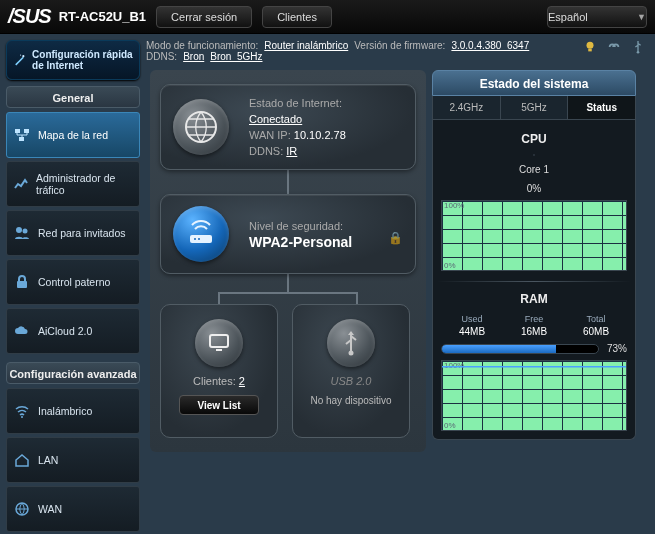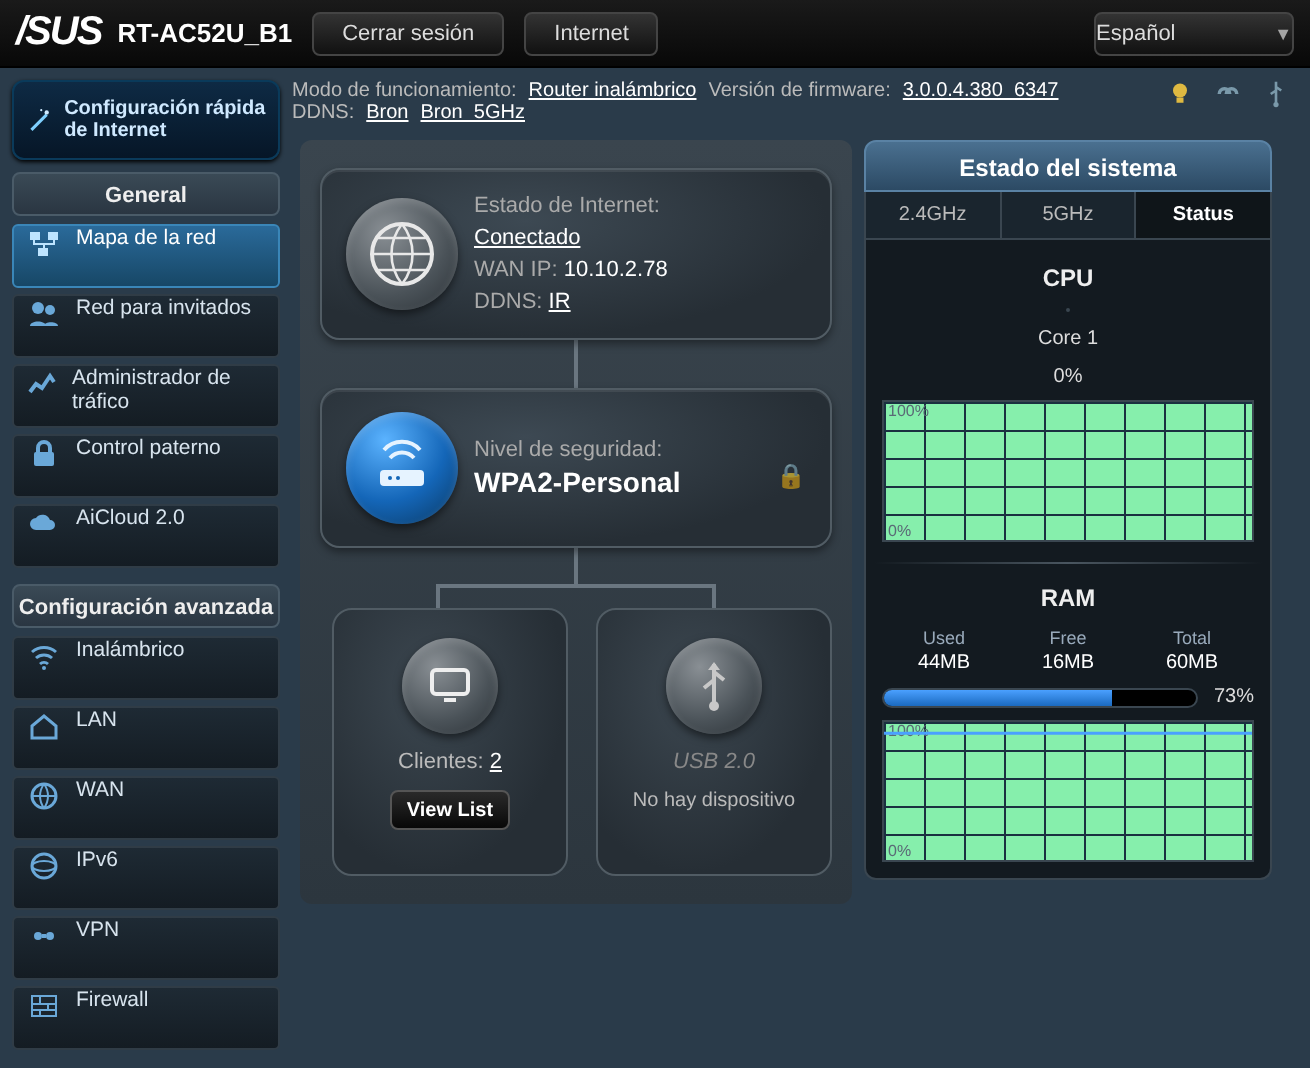--- a/index.html
+++ b/index.html
@@ -19,46 +19,46 @@
   .infoline .row { display:flex; gap:6px; align-items:flex-start;}
   .infoline .u { text-decoration:underline; color:#fff; }
   .mini-icons { position:absolute; right:10px; top:6px; display:flex; gap:10px; align-items:center; }
   .mi { width:14px; height:14px; opacity:.85; }
   .sidebar { width:146px; padding:4px 6px 0 6px; position:absolute; top:36px; left:0; }
   .qis { height:40px; background:linear-gradient(#0e2a44,#061627); border:1px solid #0a3a5a; border-radius:6px; display:flex; align-items:center; gap:6px; padding:0 6px; margin-bottom:6px; box-shadow:0 1px 2px #000;}
   .qis svg { width:20px; height:20px; }
   .qis span { font-size:10px; color:#cfe9ff; font-weight:bold; line-height:11px; }
 
   .section-head { height:22px; background:linear-gradient(#3a4a56,#2a3642); border:1px solid #4a5b68; border-radius:4px; text-align:center; line-height:22px; font-size:11px; color:#eee; margin-bottom:4px; font-weight:bold;}
-  .nav-item { height:32px; background:linear-gradient(#1e2a34,#141c23); border:1px solid #303c46; border-radius:3px; display:flex; align-items:flex-start; gap:7px; padding:0 6px; margin-bottom:3px; cursor:pointer; font-size:10.5px; color:#d8e4ee;}
+  .nav-item { height:46px; background:linear-gradient(#1e2a34,#141c23); border:1px solid #303c46; border-radius:3px; display:flex; align-items:center; gap:7px; padding:0 6px; margin-bottom:3px; cursor:pointer; font-size:10.5px; color:#d8e4ee;}
   .nav-item.sel { background:linear-gradient(#2a6a9a,#174766); border-color:#3a86b8; color:#fff; }
   .nav-item .ico { width:18px; height:18px; display:flex; align-items:center; justify-content:center; }
 
   
   .main { margin-left:146px; padding:4px 6px 6px 4px; display:flex; gap:6px; }
   .center { width:276px; background:linear-gradient(#3a454e,#2c363e); border-radius:6px; padding:14px 10px; position:relative; }
   .right { width:204px; }
 
   .card { background:radial-gradient(ellipse at 40% 30%,#3d4953 0%,#262e35 70%); border:1px solid #515c64; border-radius:10px; box-shadow:inset 0 1px 0 rgba(255,255,255,.08),0 2px 4px rgba(0,0,0,.4); }
-  .card-top { height:86px; display:flex; align-items:center; gap:8px; padding:0 12px; position:relative;}
+  .card-top { height:86px; display:flex; align-items:center; gap:20px; padding:0 12px; position:relative;}
   .big-icon { width:56px; height:56px; border-radius:50%; background:radial-gradient(circle at 35% 30%,#898f94 0%,#4a5258 60%,#2b3136 100%); display:flex; align-items:center; justify-content:center; box-shadow:0 2px 4px rgba(0,0,0,.5), inset 0 2px 4px rgba(255,255,255,.2);}
   .big-icon.blue { background:radial-gradient(circle at 35% 25%,#5bb3ff 0%,#1466b8 55%,#0a3760 100%); }
   .card-text { font-size:11px; color:#ccc; line-height:16px;}
   .card-text .lbl { color:#aaa; }
   .card-text .val { color:#fff; text-decoration:underline;}
   .card-text .big { font-size:14px; font-weight:bold; color:#fff;}
   .lock { position:absolute; right:12px; top:36px; opacity:.6; font-size:12px;}
 
   .tree-v { width:2px; background:#6a7680; margin:0 auto;}
 
-  .small-cards { display:flex; gap:14px; justify-content:flex-end; margin-top:0;}
+  .small-cards { display:flex; gap:14px; justify-content:flex-start; margin-top:0;}
   .small-card { width:118px; height:134px; background:radial-gradient(ellipse at 40% 30%,#3c4750 0%,#262e35 70%); border:1px solid #515c64; border-radius:10px; display:flex; flex-direction:column; align-items:center; justify-content:flex-start; padding-top:14px; gap:8px;}
   .med-icon { width:48px; height:48px; border-radius:50%; background:radial-gradient(circle at 35% 30%,#898f94 0%,#4a5258 60%,#2b3136 100%); display:flex; align-items:center; justify-content:center; box-shadow:0 2px 4px rgba(0,0,0,.5), inset 0 2px 4px rgba(255,255,255,.2);}
   .small-card .txt { font-size:11px; color:#bbb;}
-  .view-btn { height:20px; width:60px; background:linear-gradient(#2a2a2a,#080808); border:1px solid #555; border-radius:4px; color:#fff; font-size:10px; font-weight:bold; cursor:pointer;}
+  .view-btn { height:20px; width:80px; background:linear-gradient(#2a2a2a,#080808); border:1px solid #555; border-radius:4px; color:#fff; font-size:10px; font-weight:bold; cursor:pointer;}
 
   
   .status-title { height:26px; background:linear-gradient(#4a7090,#2c4a64); border:1px solid #5a82a4; border-radius:6px 6px 0 0; text-align:center; line-height:26px; font-size:12px; font-weight:bold; color:#fff;}
   .tabs { display:flex; height:24px; background:#1a252e; border:1px solid #3a4650; border-top:none;}
   .tab { flex:1; text-align:center; line-height:24px; font-size:10px; color:#bbb; cursor:pointer; border-right:1px solid #3a4650;}
   .tab.sel { background:#0f1519; color:#fff; font-weight:bold; border-right:none;}
   .status-body { background:#131a20; border:1px solid #3a4650; border-top:none; padding:8px; border-radius:0 0 6px 6px;}
   .sec-title { text-align:center; font-size:12px; font-weight:bold; color:#eee; margin:4px 0 8px;}
   .cpu-bar-row { display:flex; align-items:center; gap:8px; font-size:10px; margin-bottom:6px;flex-direction:column;}
   .prog { flex:1; height:10px; background:#000; border:1px solid #3a4650; border-radius:5px; overflow:hidden;}
@@ -76,21 +76,21 @@
 </style>
 </head>
 <body>
 
 <div class="topbar">
   <div class="logo">
     <span class="logo-asus">/SUS</span>
     <span class="model">RT-AC52U_B1</span>
   </div>
   <button class="top-btn">Cerrar sesión</button>
-  <button class="top-btn">Internet</button>
+  <button class="top-btn">Clientes</button>
   <div class="top-spacer"></div>
   <div class="lang-btn">
     <span>Español</span>
     <span class="chev">▼</span>
   </div>
 </div>
 
 <div class="infoline">
   <div class="row">
     <span>Modo de funcionamiento:</span>
@@ -137,34 +137,34 @@
           <rect x="10" y="2" width="5" height="4" fill="#bde4ff"></rect>
           <rect x="5" y="10" width="5" height="4" fill="#bde4ff"></rect>
           <path d="M3 6v2h10V6M8 8v2" stroke="#bde4ff" fill="none"></path>
         </svg>
       </span>
     <span>Mapa de la red</span>
   </div>
   <div class="nav-item">
     <span class="ico">
         <svg width="16" height="16" viewBox="0 0 16 16">
+          <path d="M2 12l3-4 3 2 4-6 2 3" stroke="#6aa8d8" fill="none" stroke-width="2"></path>
+        </svg>
+      </span>
+    <span>Administrador de tráfico</span>
+  </div>
+  <div class="nav-item">
+    <span class="ico">
+        <svg width="16" height="16" viewBox="0 0 16 16">
           <circle cx="5" cy="5" r="3" fill="#6aa8d8"></circle>
           <circle cx="11" cy="6" r="2.5" fill="#6aa8d8"></circle>
           <path d="M1 14c0-3 8-3 8 0M8 14c0-2.5 7-2.5 7 0" fill="#6aa8d8"></path>
         </svg>
       </span>
     <span>Red para invitados</span>
-  </div>
-  <div class="nav-item">
-    <span class="ico">
-        <svg width="16" height="16" viewBox="0 0 16 16">
-          <path d="M2 12l3-4 3 2 4-6 2 3" stroke="#6aa8d8" fill="none" stroke-width="2"></path>
-        </svg>
-      </span>
-    <span>Administrador de tráfico</span>
   </div>
   <div class="nav-item">
     <span class="ico">
         <svg width="16" height="16" viewBox="0 0 16 16">
           <rect x="3" y="7" width="10" height="7" rx="1" fill="#6aa8d8"></rect>
           <path d="M5 7V5a3 3 0 016 0v2" stroke="#6aa8d8" fill="none" stroke-width="2"></path>
         </svg>
       </span>
     <span>Control paterno</span>
   </div>

